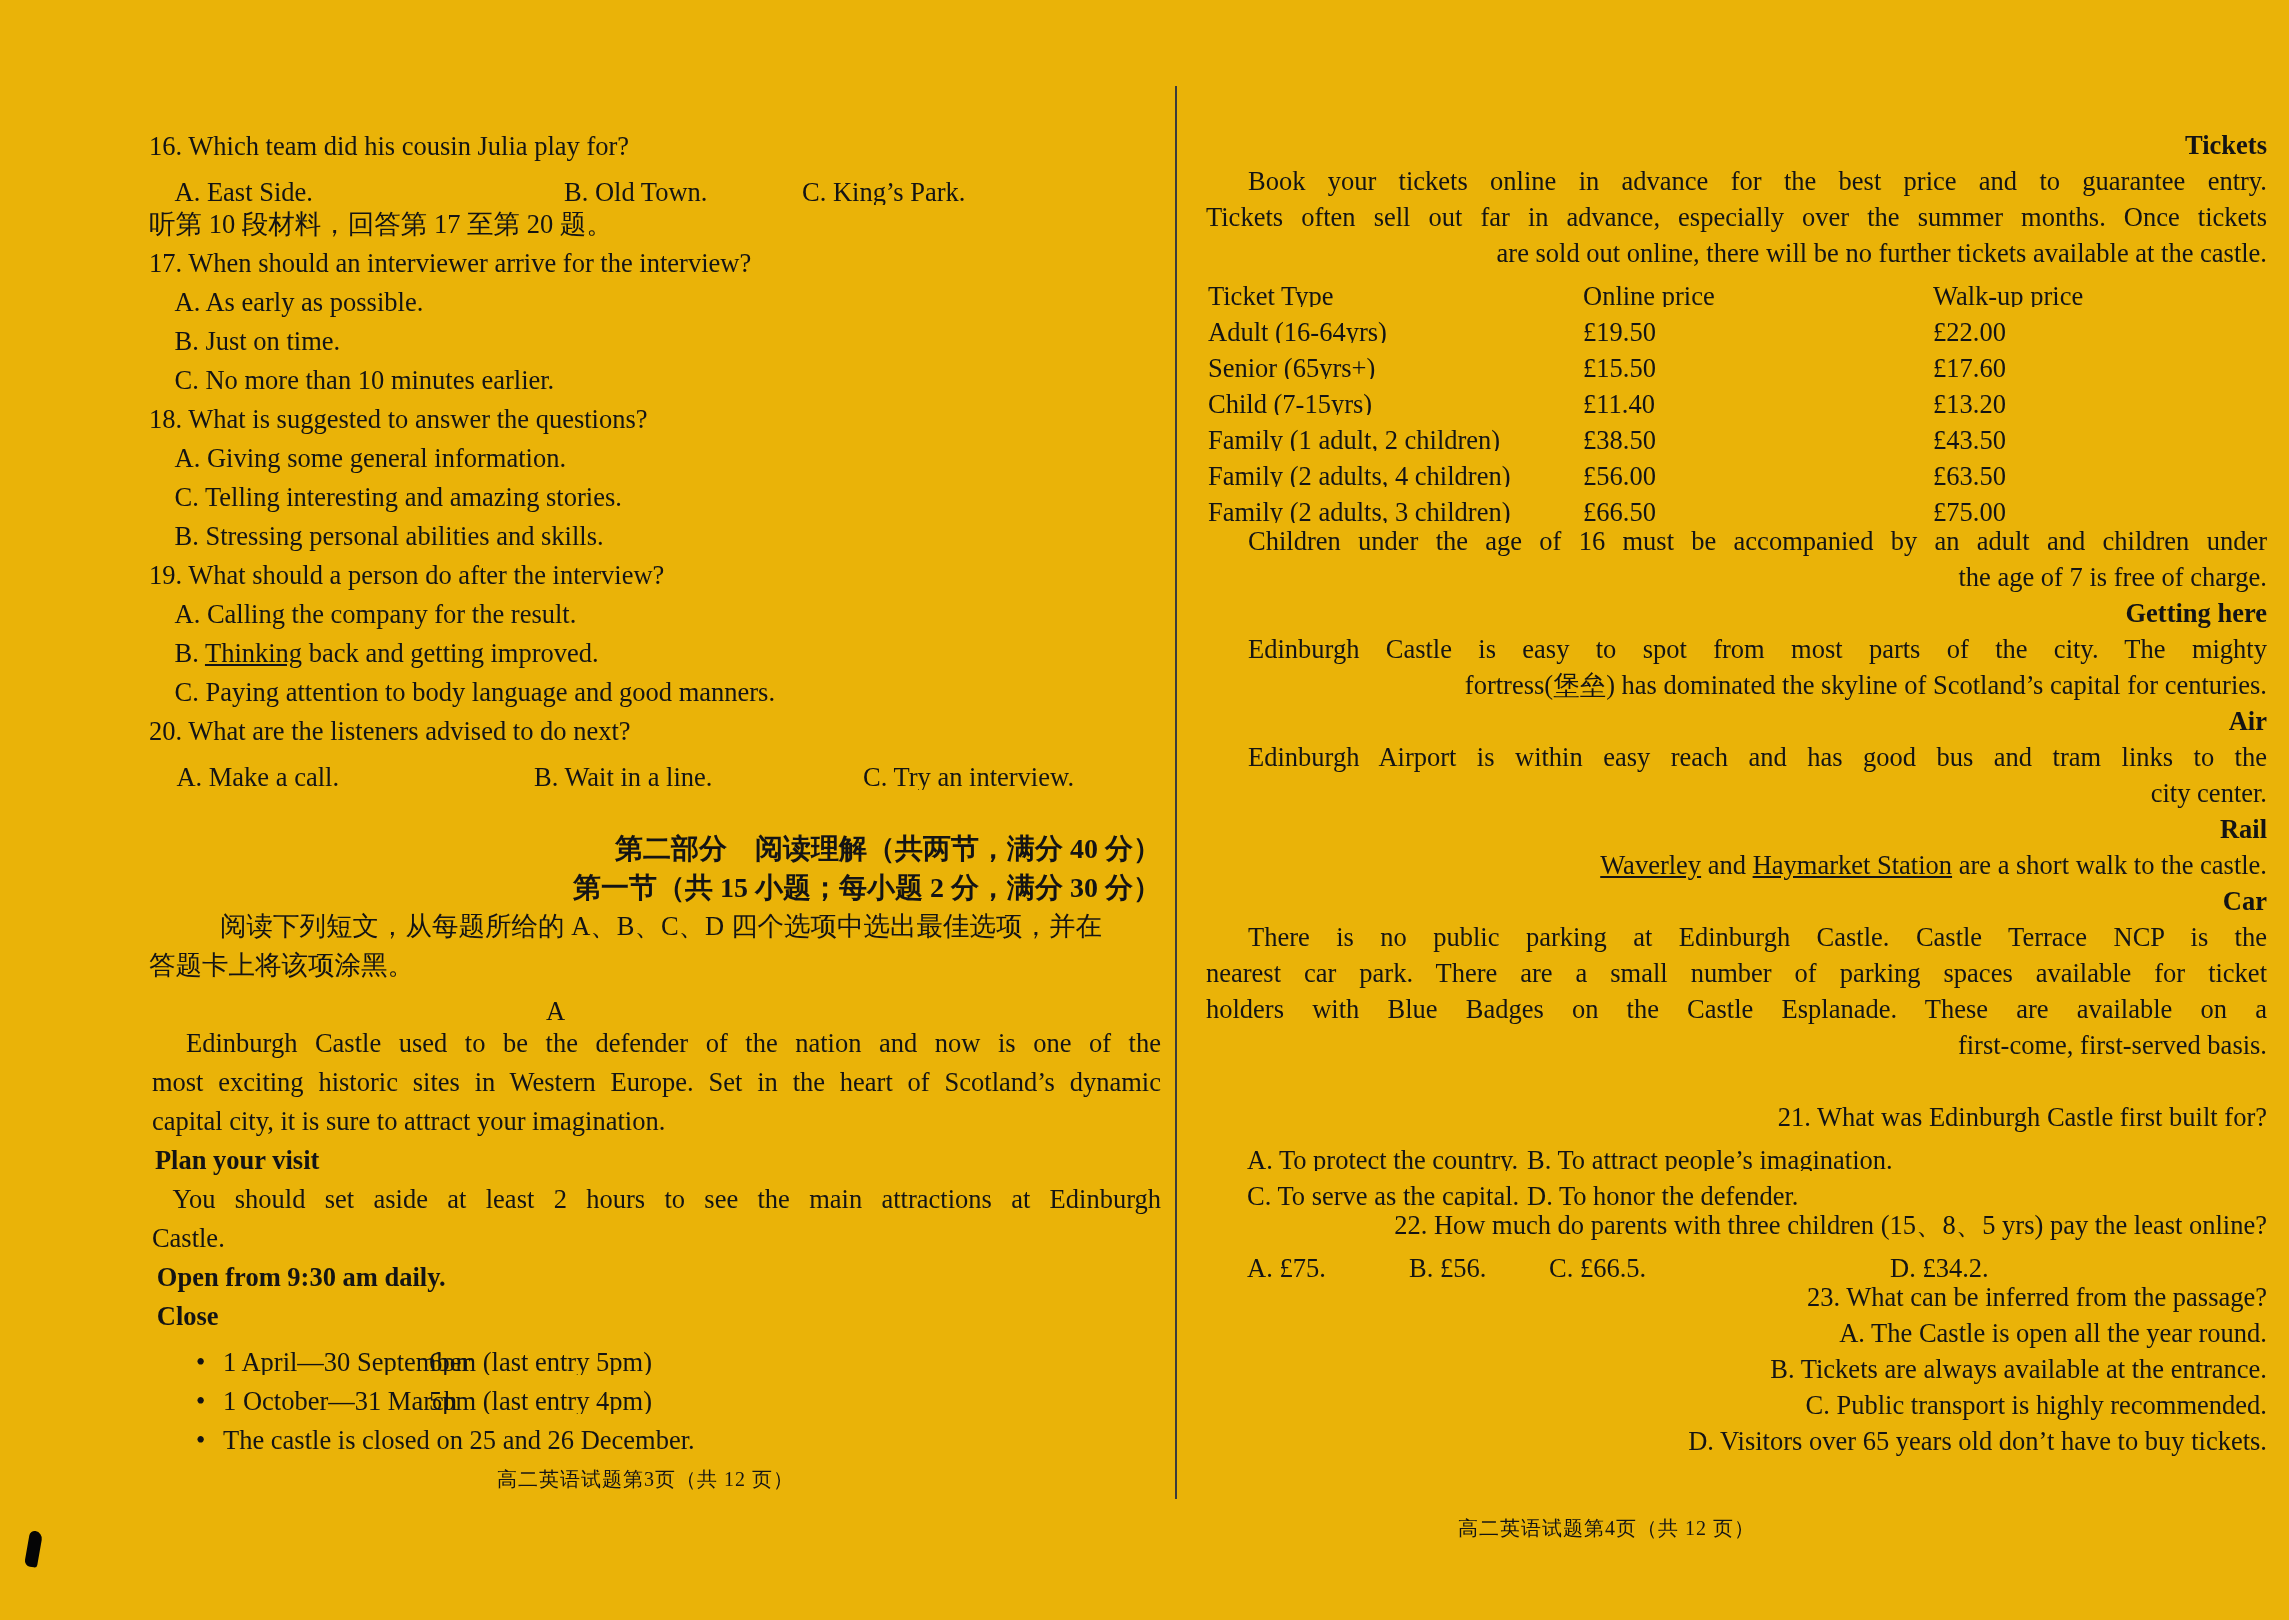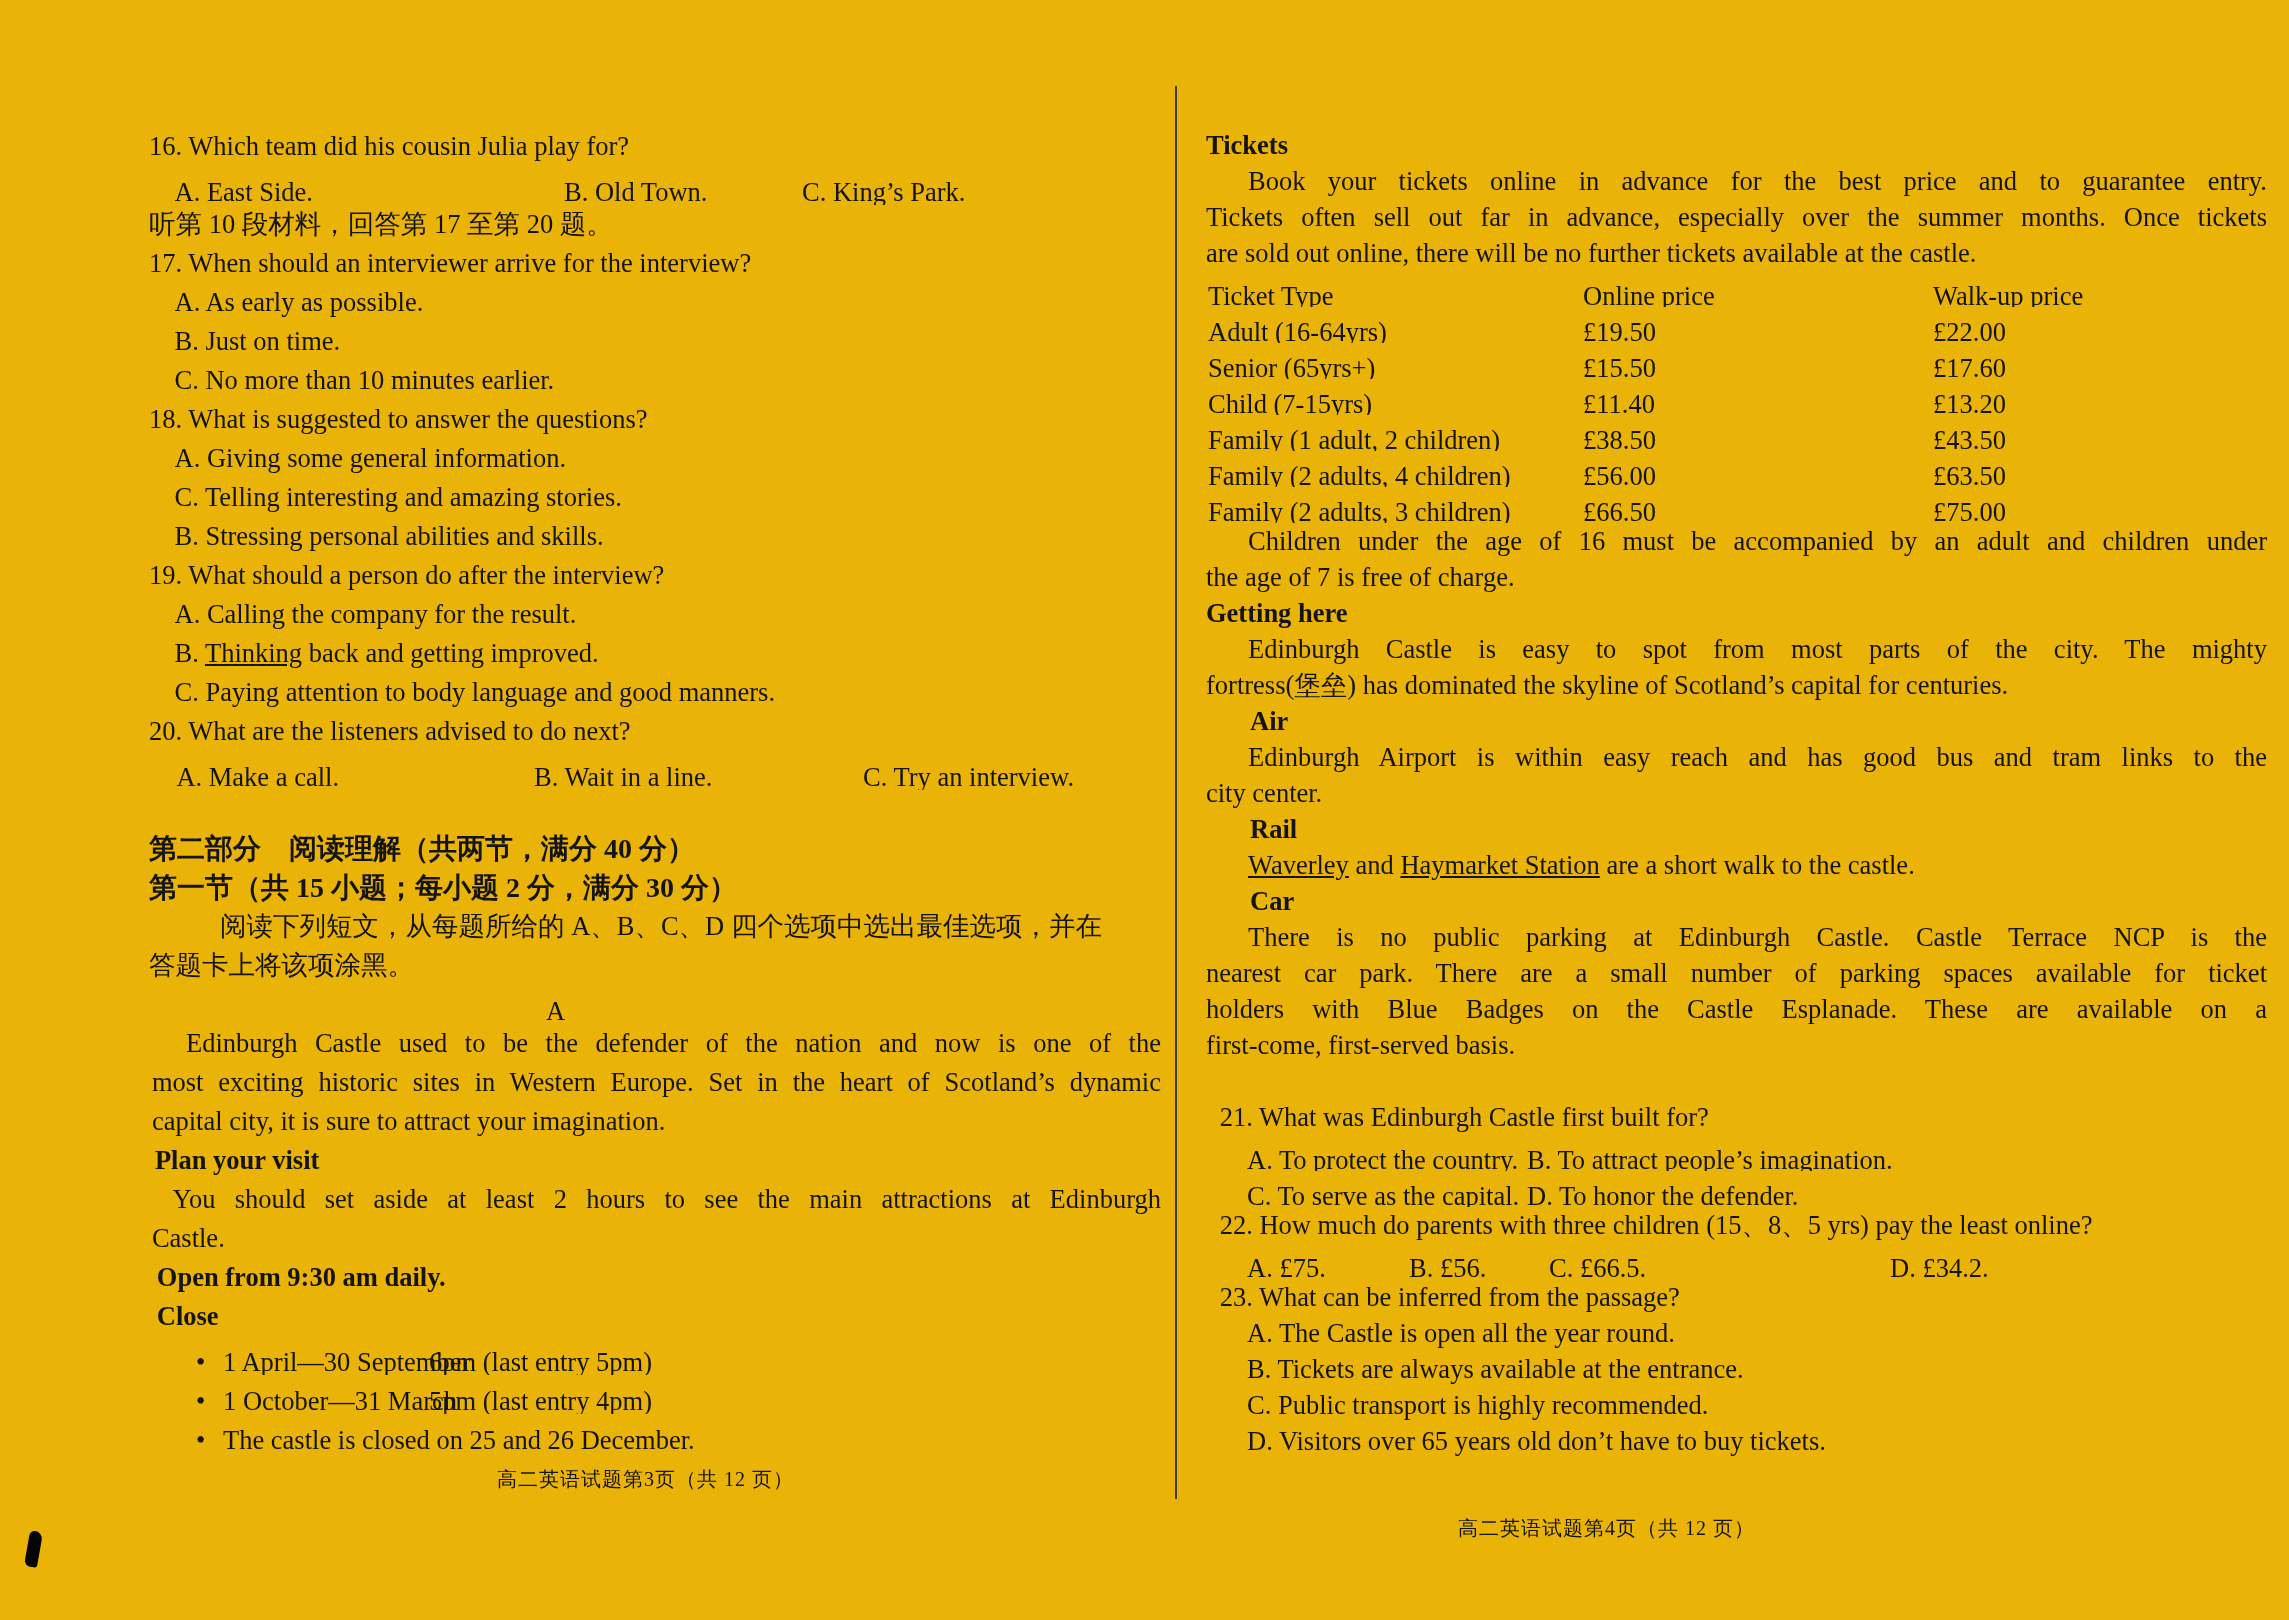--- a/index.html
+++ b/index.html
@@ -8,25 +8,25 @@
     width:2290px;height:1620px;
     background:#eab308;
     font-family:"Liberation Serif","DejaVu Serif",serif;
     color:#141414;
     overflow:hidden;
   }
   .col{position:absolute;top:127px;}
   .lc{left:149px;width:1012px;font-size:26.5px;line-height:39px;}
   .rc{left:1206px;width:1061px;font-size:26.5px;line-height:36px;}
   .lc .ln{height:39px;overflow:hidden;}
-  .rc .ln{height:36px;overflow:hidden;}
+  .rc .ln{height:36px;overflow:hidden;text-align:right;}
   .ln{white-space:nowrap;}
   .j{white-space:normal;text-align:justify;text-align-last:justify;-moz-text-align-last:justify;}
   .b{font-weight:700;}
-  .zh{font-size:28px;}
+  .zh{font-size:28px;text-align:right;}
   .u{text-decoration:underline;}
   .row{position:relative;}
   .row span{position:absolute;top:7px;white-space:nowrap;}
   .x2{left:2px}.x26{left:25.5px}.x28{left:27.4px}.x42{left:41px}
   .x48{left:47px}.x76{left:74px}.x207{left:203px}.x286{left:280px}
   .x328{left:321px}.x350{left:343px}.x385{left:377px}.x393{left:385px}
   .x405{left:397px}.x423{left:415px}.x666{left:653px}.x698{left:684px}
   .x728{left:714px}.x742{left:727px}
   .p3{padding-left:2.9px}.p6{padding-left:5.9px}.p8{padding-left:7.8px}
   .p14{padding-left:13.7px}.p24{padding-left:23.5px}.p26{padding-left:25.5px}

